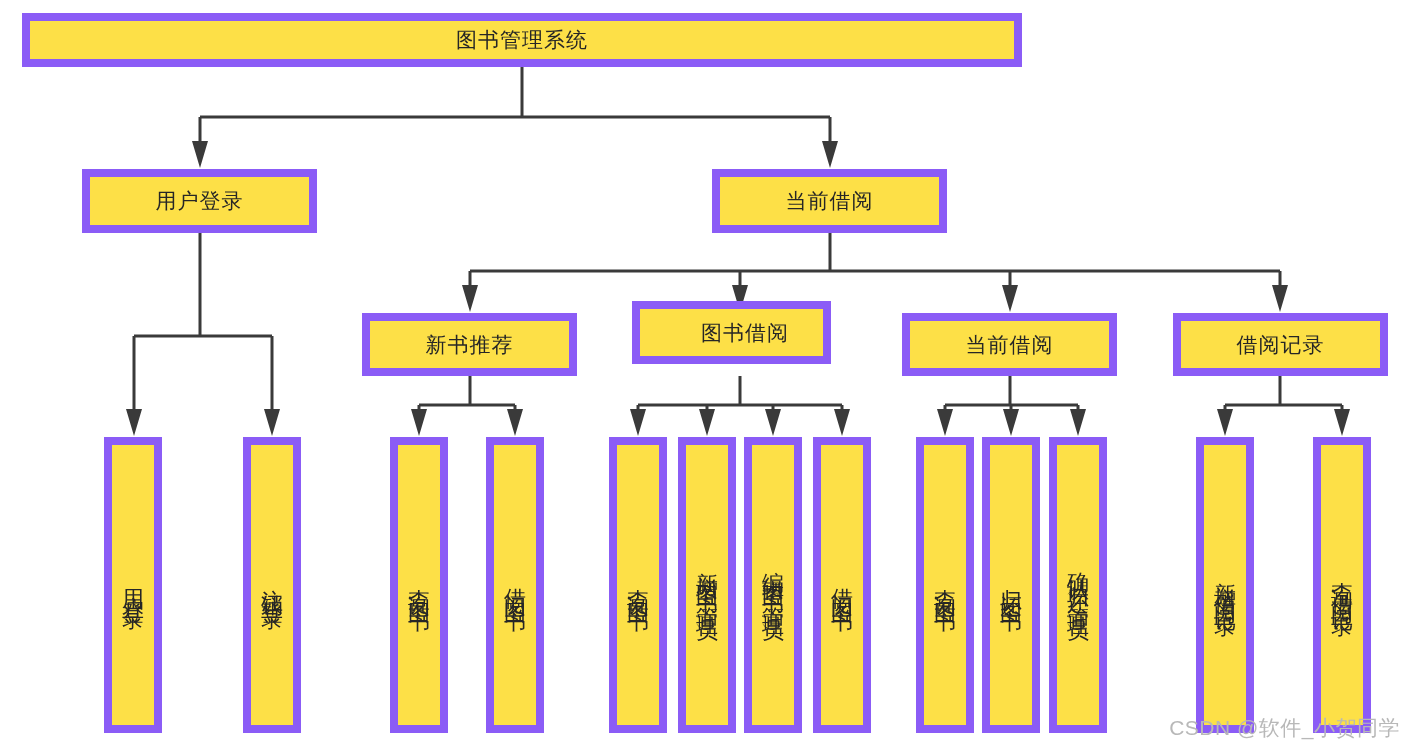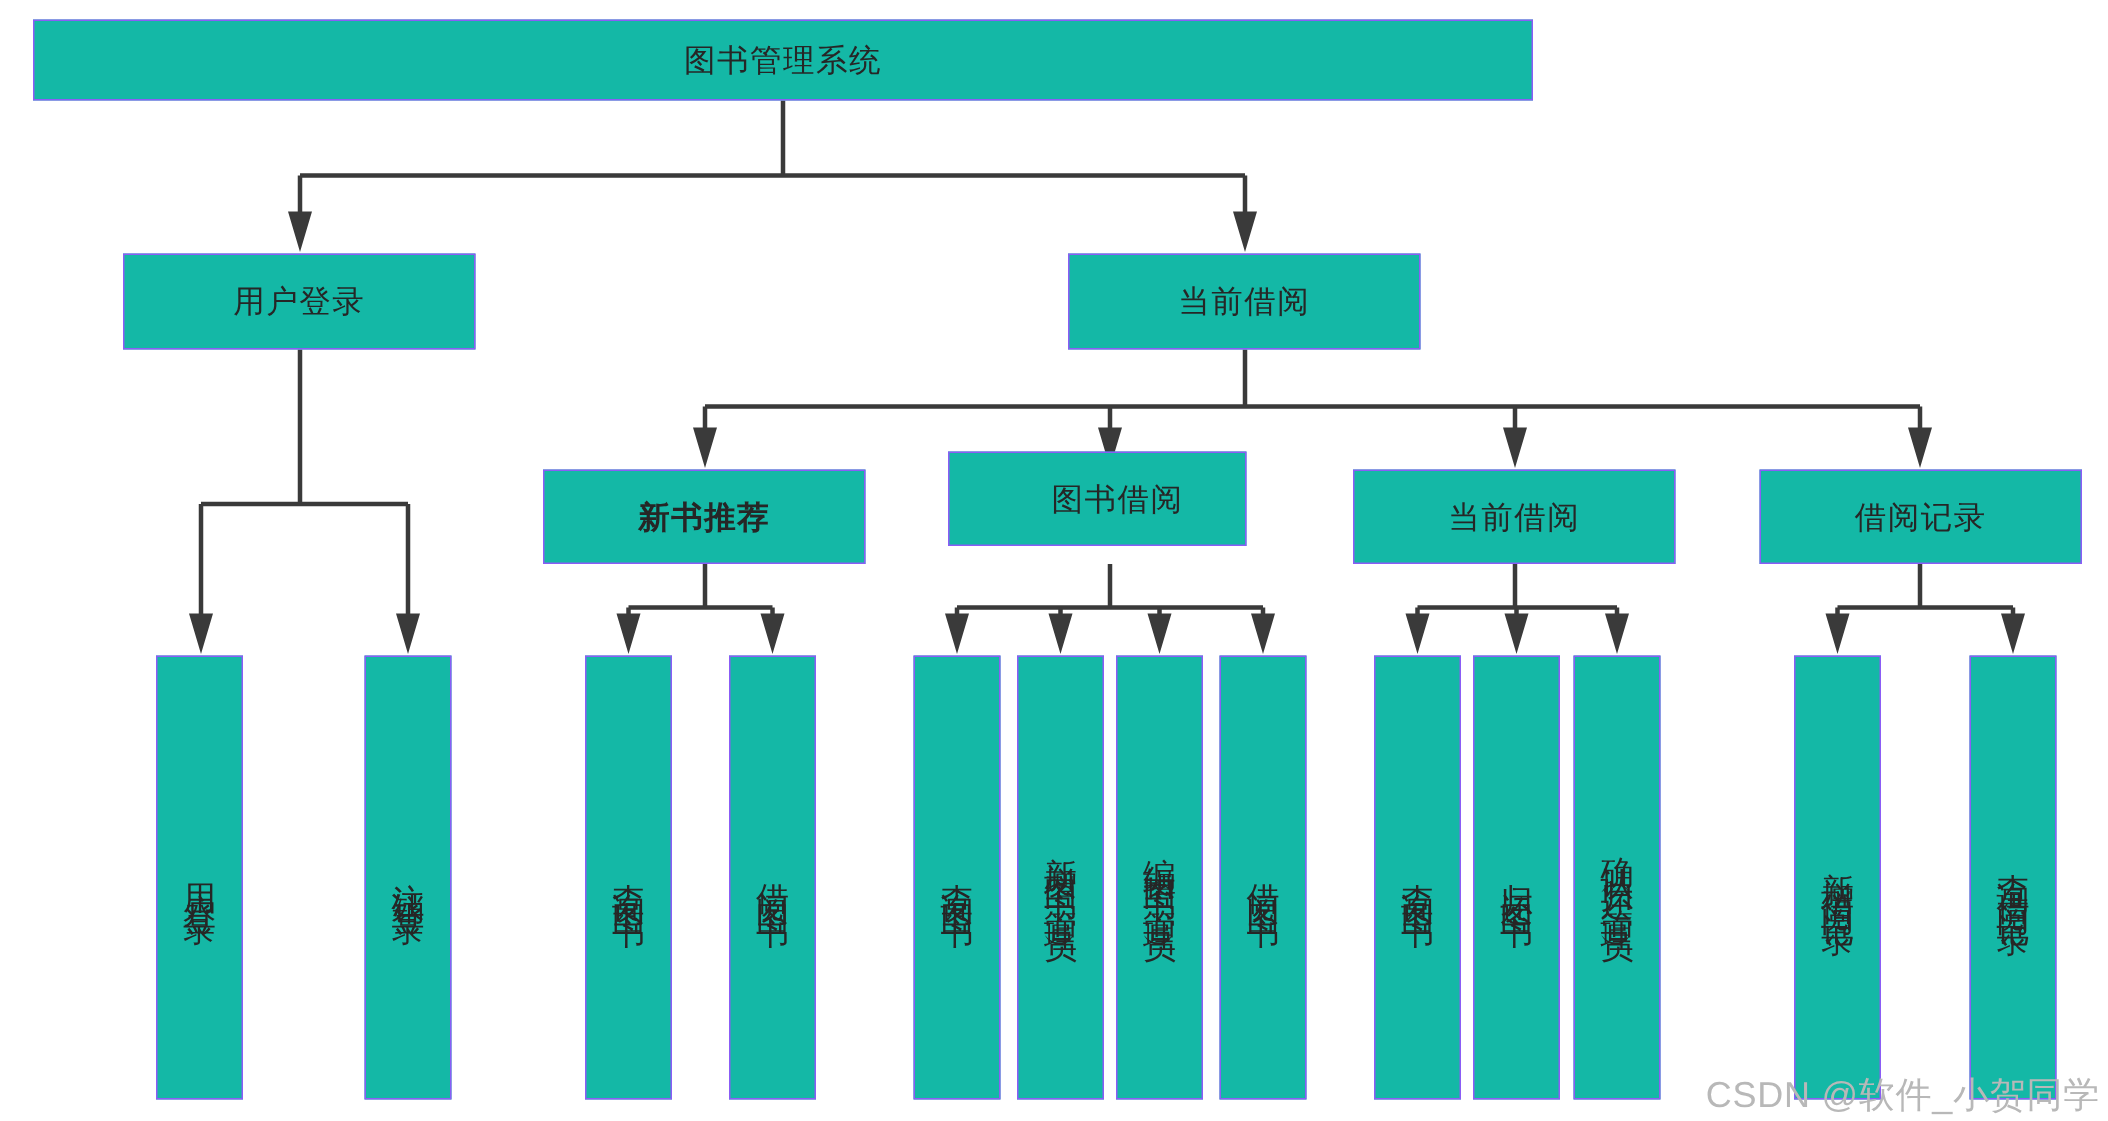--- a/index.html
+++ b/index.html
@@ -15,22 +15,22 @@
     background: #ffffff;
     overflow: hidden;
   }
   #connectors {
     position: absolute; left: 0; top: 0;
     width: 1405px; height: 747px;
     z-index: 1;
   }
   .node {
     position: absolute;
-    background: #14b8a6;
-    border: 1px solid #8b5cf6;
+    background: #fde047;
+    border: 8px solid #8b5cf6;
     color: #262626;
     display: flex;
     align-items: center;
     justify-content: center;
     z-index: 2;
   }
   .hnode {
     font-size: 21px;
     letter-spacing: 1px;
     white-space: nowrap;
@@ -42,42 +42,42 @@
     writing-mode: vertical-rl;
     text-orientation: mixed;
     font-size: 22px;
     letter-spacing: 7px;
     line-height: 52px;
   }
   
   #n-root      { left: 22px;   top: 13px;  width: 1000px; height: 54px; }
   #n-login     { left: 82px;   top: 169px; width: 235px;  height: 64px; }
   #n-mgmt      { left: 712px;  top: 169px; width: 235px;  height: 64px; }
-  #n-recommend { left: 362px;  top: 313px; width: 215px;  height: 63px; font-weight: bold; }
+  #n-recommend { left: 362px;  top: 313px; width: 215px;  height: 63px; }
   #n-borrow    { left: 632px;  top: 301px; width: 199px;  height: 63px; padding-left: 27px; }
   #n-current   { left: 902px;  top: 313px; width: 215px;  height: 63px; }
   #n-records   { left: 1173px; top: 313px; width: 215px;  height: 63px; }
   
   #lf-user-login   { left: 104px; }
   #lf-logout       { left: 243px; }
   #lf-rec-query    { left: 390px; }
   #lf-rec-borrow   { left: 486px; }
   #lf-bor-query    { left: 609px; }
   #lf-bor-add      { left: 678px; }
   #lf-bor-edit     { left: 744px; }
   #lf-bor-borrow   { left: 813px; }
   #lf-cur-query    { left: 916px; }
   #lf-cur-return   { left: 982px; }
   #lf-cur-confirm  { left: 1049px; }
   #lf-recd-add     { left: 1196px; }
   #lf-recd-query   { left: 1313px; }
   #watermark {
     position: absolute;
     right: 5px; top: 714px;
-    font-size: 24px;
+    font-size: 21px;
     color: #b8b8b8;
     letter-spacing: 0.5px;
     white-space: nowrap;
     z-index: 3;
   }
 </style>
 </head>
 <body>
 
 <div id="canvas">

